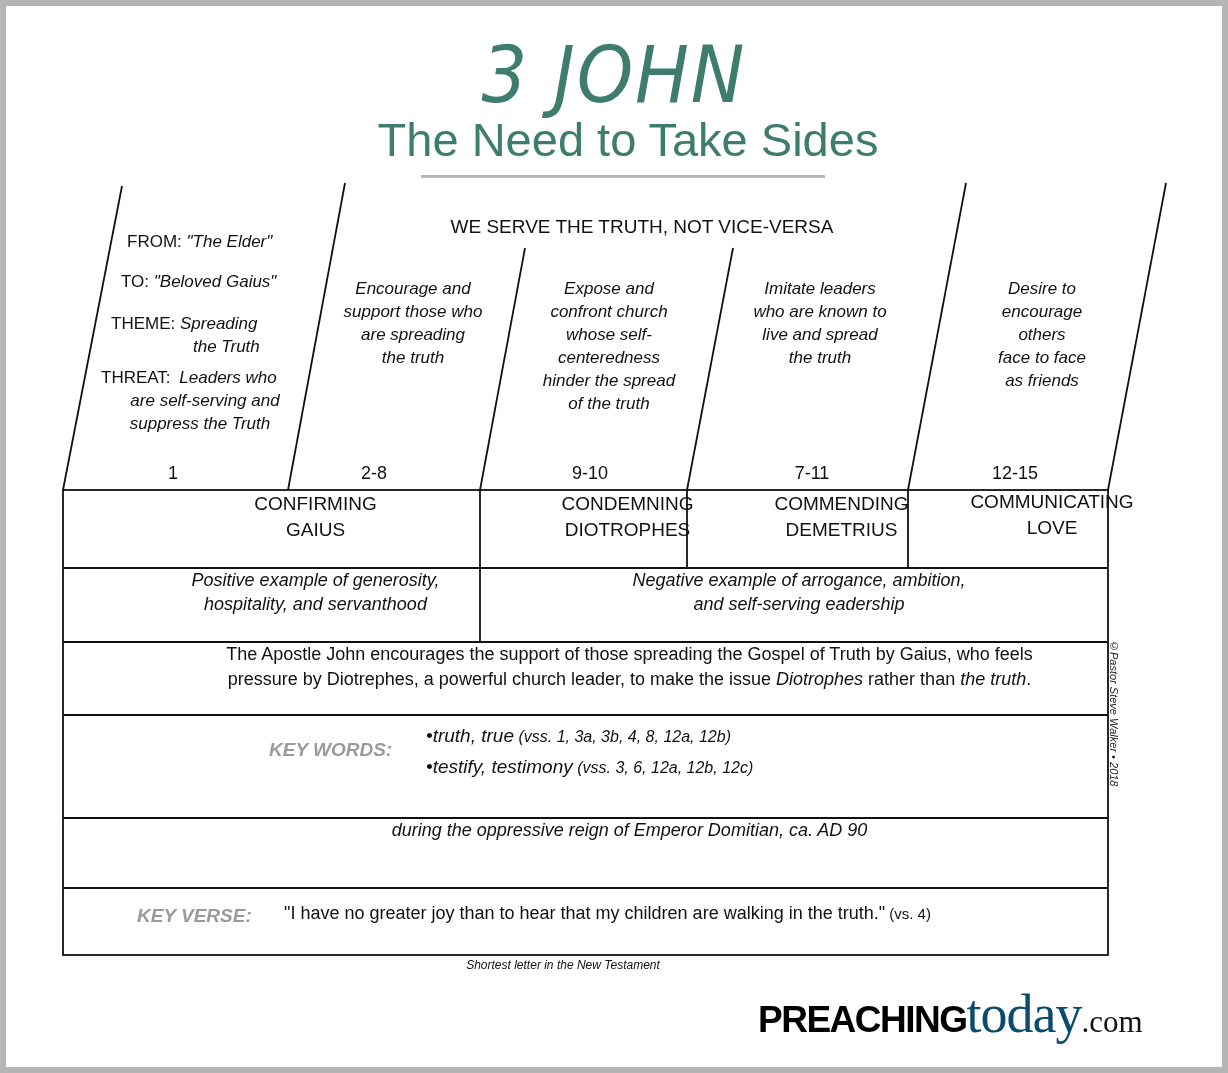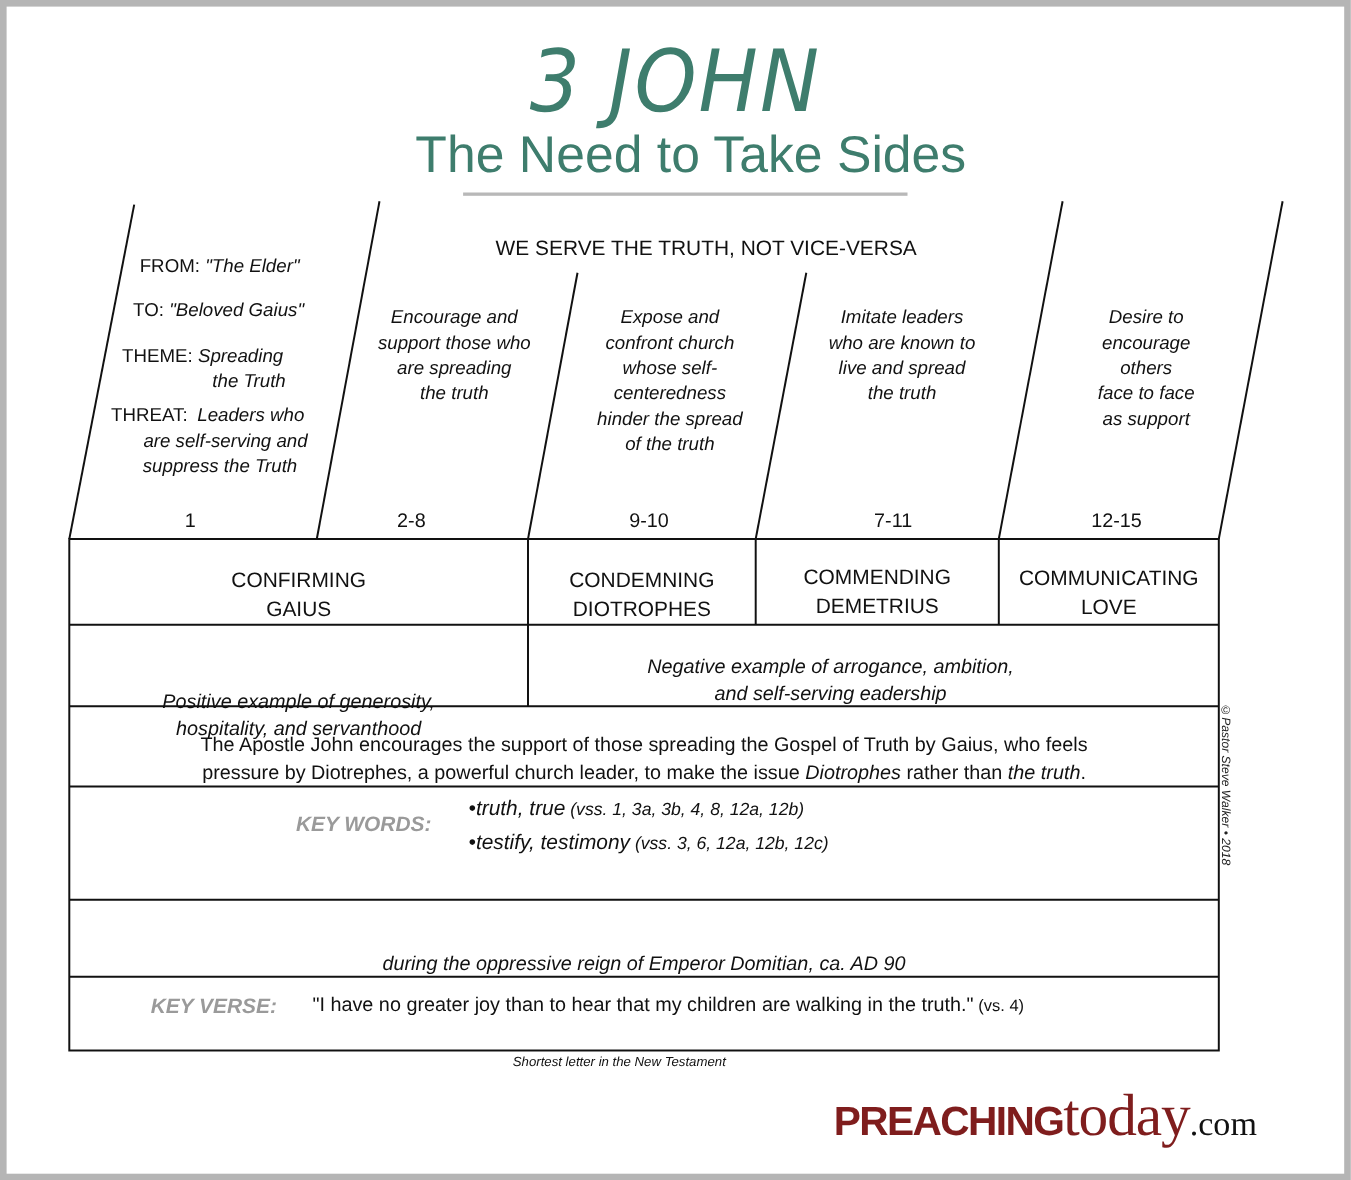--- a/index.html
+++ b/index.html
@@ -24,34 +24,34 @@
     left: 0; width: 1256px; top: 112px; text-align: center;
     font-family: "Liberation Sans", sans-serif; font-size: 47px; color: #3e7d6d; line-height: 56px;
   }
   .title-rule { left: 421px; top: 175px; width: 404px; height: 3px; background: #b8b8b8; }
   svg.lines { position: absolute; left: 0; top: 0; }
   .info { font-size: 17px; line-height: 23px; }
   .info b { font-weight: normal; }
   .info i { font-style: italic; }
   .desc { font-size: 17px; line-height: 23px; font-style: italic; text-align: center; }
   .ref { font-size: 18px; text-align: center; }
-  .tbl-cell { font-size: 19px; line-height: 26px; text-align: center; display: flex; align-items: flex-end; justify-content: center; }
+  .tbl-cell { font-size: 19px; line-height: 26px; text-align: center; display: flex; align-items: flex-start; justify-content: center; padding-left: 44px; }
   .italic { font-style: italic; }
   .gray-label { color: #9a9a9a; font-weight: bold; font-style: italic; font-size: 19px; }
   .kw { font-size: 19px; font-style: italic; line-height: 30px; }
   .kw .vss { font-size: 16px; }
   .copyright {
     left: 1100px; top: 640px; width: 20px; height: 170px;
     writing-mode: vertical-rl; font-size: 11px; font-style: italic; color: #222;
     white-space: nowrap;
   }
   .footnote { left: 0; width: 1126px; top: 958px; text-align: center; font-size: 12px; font-style: italic; }
   .logo { left: 758px; top: 984px; white-space: nowrap; line-height: 60px; }
-  .logo-bold { font-family: "Liberation Sans", sans-serif; font-weight: 900; font-size: 37px; letter-spacing: -1.5px; color: #7f1d1d; }
-  .logo-serif { font-family: "Liberation Serif", serif; font-size: 54px; color: #7f1d1d; letter-spacing: -1px; }
+  .logo-bold { font-family: "Liberation Sans", sans-serif; font-weight: 900; font-size: 37px; letter-spacing: -1.5px; color: #000000; }
+  .logo-serif { font-family: "Liberation Serif", serif; font-size: 54px; color: #0c4a6e; letter-spacing: -1px; }
   .logo-com { font-family: "Liberation Serif", serif; font-size: 31px; color: #111; }
 </style>
 </head>
 <body>
 
 <div class="page"></div>
 
 <div class="abs title-main">3 JOHN</div>
 <div class="abs title-sub">The Need to Take Sides</div>
 <div class="abs title-rule"></div>
@@ -123,21 +123,21 @@
   <div>Imitate leaders</div>
   <div>who are known to</div>
   <div>live and spread</div>
   <div>the truth</div>
 </div>
 <div class="abs desc" style="left:952px;width:180px;top:277px;">
   <div>Desire to</div>
   <div>encourage</div>
   <div>others</div>
   <div>face to face</div>
-  <div>as support</div>
+  <div>as friends</div>
 </div>
 
 <div class="abs ref" style="left:143px;width:60px;top:463px;">1</div>
 <div class="abs ref" style="left:344px;width:60px;top:463px;">2-8</div>
 <div class="abs ref" style="left:560px;width:60px;top:463px;text-align:center;">9-10</div>
 <div class="abs ref" style="left:782px;width:60px;top:463px;">7-11</div>
 <div class="abs ref" style="left:985px;width:60px;top:463px;">12-15</div>
 
 <div class="abs tbl-cell" style="left:63px;width:417px;top:491px;height:77px;">
   <div>
@@ -157,21 +157,21 @@
       <div>DEMETRIUS</div>
     </div>
 </div>
 <div class="abs tbl-cell" style="left:908px;width:200px;top:489px;height:77px;">
   <div>
       <div>COMMUNICATING</div>
       <div>LOVE</div>
     </div>
 </div>
 
-<div class="abs tbl-cell italic" style="left:63px;width:417px;top:568px;height:74px;font-size:18px;line-height:24px;margin-top:32px;">
+<div class="abs tbl-cell italic" style="left:63px;width:417px;top:568px;height:74px;font-size:18px;line-height:24px;">
   <div>
       <div>Positive example of generosity,</div>
       <div>hospitality, and servanthood</div>
     </div>
 </div>
 <div class="abs tbl-cell italic" style="left:480px;width:550px;top:568px;height:74px;font-size:18px;line-height:24px;">
   <div>
       <div>Negative example of arrogance, ambition,</div>
       <div>and self-serving eadership</div>
     </div>

